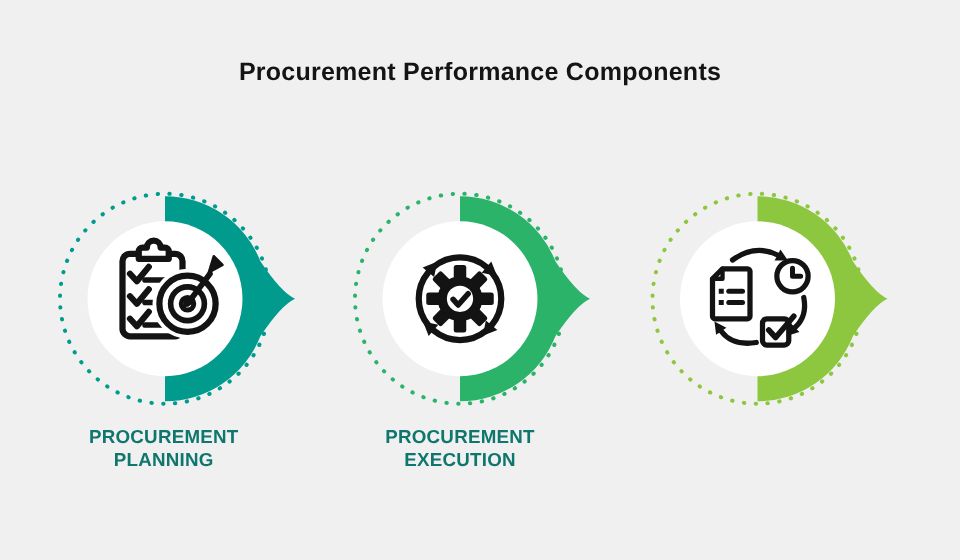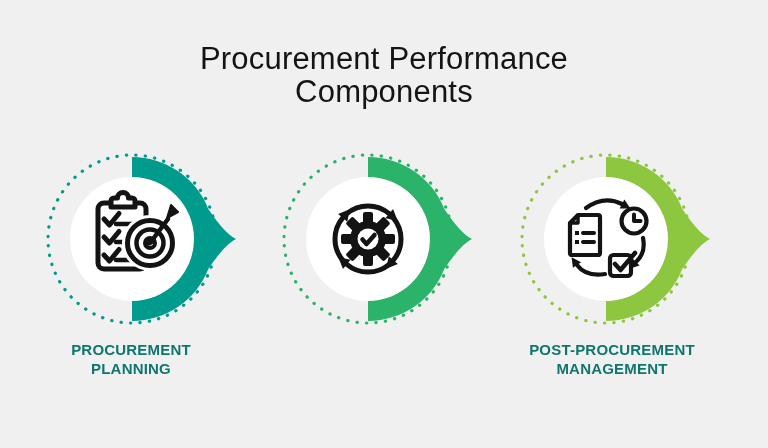--- a/index.html
+++ b/index.html
@@ -14,23 +14,23 @@
     margin:0 auto;
     background:#f0f0f0;
     overflow:hidden;
   }
   .title{
     position:absolute;
     left:50%;top:42px;
     transform:translateX(-50%);
     width:430px;
     text-align:center;
-    font-size:31px;
+    font-size:20px;
     line-height:33px;
-    font-weight:400;
+    font-weight:700;
     color:#141414;
     letter-spacing:.2px;
   }
   .medallion{
     position:absolute;
     top:151px;
   }
   .medallion.m1{left:44px;}
   .medallion.m2{left:280px;}
   .medallion.m3{left:518px;}
@@ -125,15 +125,15 @@
       <path d="M25 42 H36" stroke-width="4"></path>
       <path d="M25 51 H36" stroke-width="4"></path>
       <circle cx="76" cy="30" r="12.5"></circle>
       <path d="M76 23.5 V30 H82.5" stroke-width="4"></path>
       <rect x="52" y="64" width="21" height="21" rx="3.5" fill="#ffffff"></rect>
       <path d="M57 73 l5.5 6 L77 62" stroke-width="4.5"></path>
     </g>
   </svg>
 
   <div class="comp-label l1">PROCUREMENT PLANNING</div>
-  <div class="comp-label l3">POST-PROCUREMENT MANAGEMENT</div>
+  <div class="comp-label l2">PROCUREMENT EXECUTION</div>
 
 </div>
 
 </body></html>

